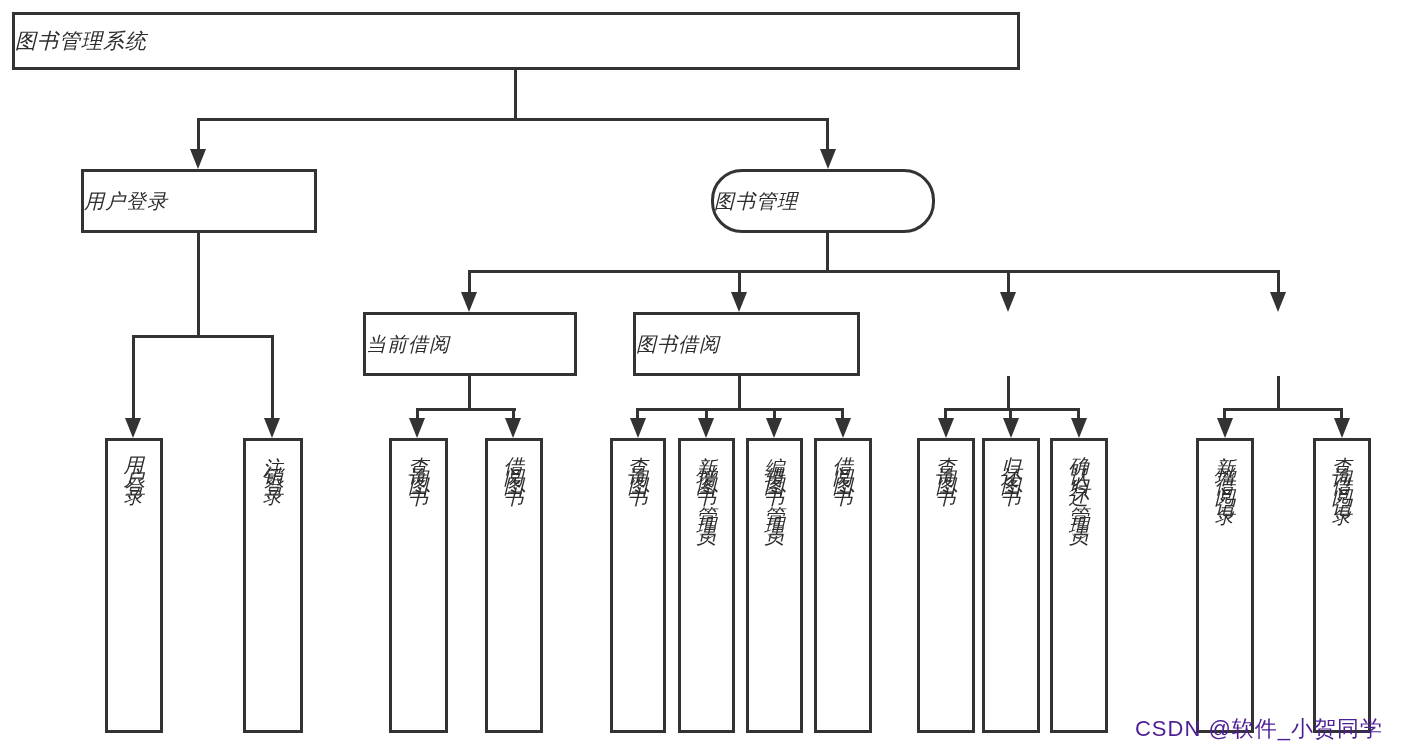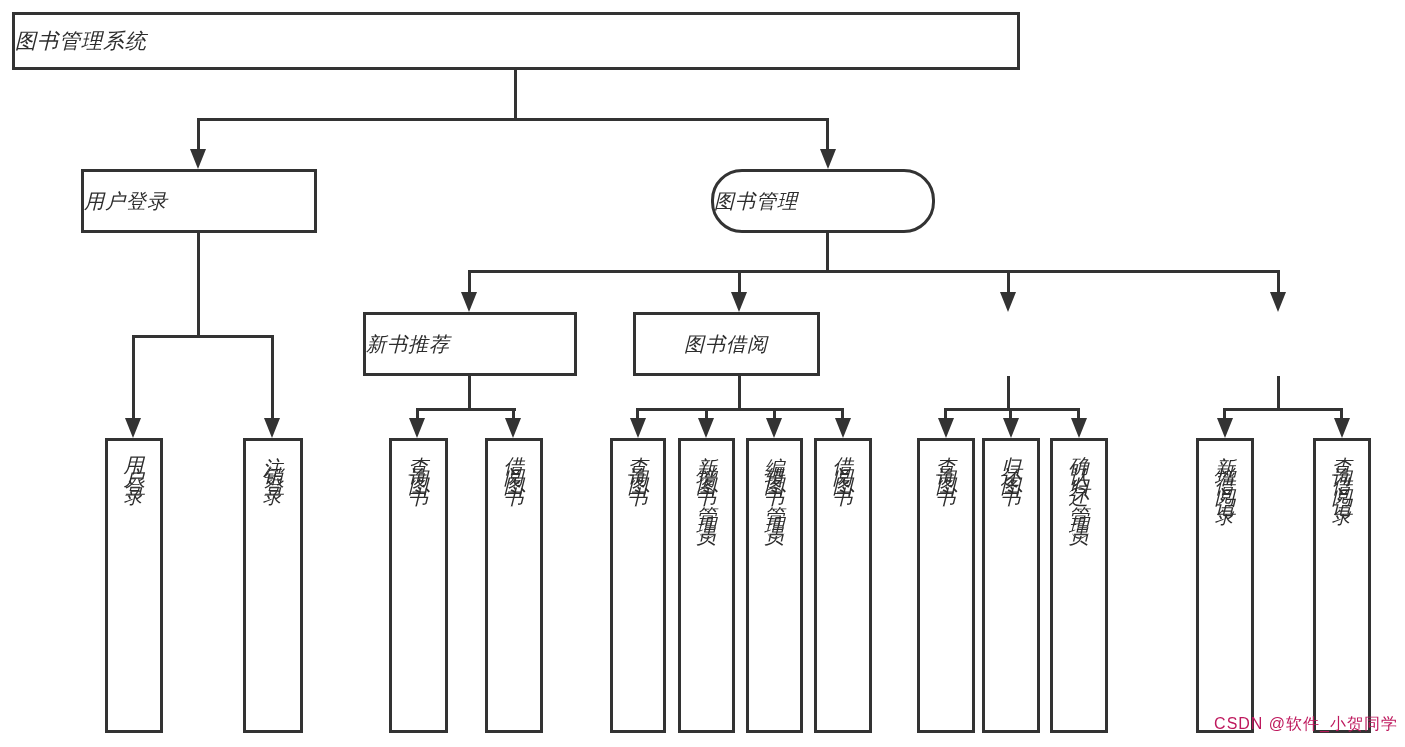--- a/index.html
+++ b/index.html
@@ -44,23 +44,23 @@
     position: absolute;
     width: 0;
     height: 0;
     border-left: 8px solid transparent;
     border-right: 8px solid transparent;
     border-top: 20px solid #333333;
   }
   .watermark {
     position: absolute;
     top: 714px;
-    right: 7px;
-    font-size: 16px;
-    color: #be185d;
+    right: 22px;
+    font-size: 22px;
+    color: #4c1d95;
     letter-spacing: 1px;
     z-index: 10;
     white-space: nowrap;
   }
 </style>
 </head>
 <body>
 
 <div class="canvas">
 
@@ -94,23 +94,23 @@
   <div class="line" style="left:468px;top:270px;width:3px;height:26px;"></div>
   <div class="arrow" style="left:461px;top:292px;"></div>
   <div class="line" style="left:738px;top:270px;width:3px;height:26px;"></div>
   <div class="arrow" style="left:731px;top:292px;"></div>
   <div class="line" style="left:1007px;top:270px;width:3px;height:26px;"></div>
   <div class="arrow" style="left:1000px;top:292px;"></div>
   <div class="line" style="left:1277px;top:270px;width:3px;height:26px;"></div>
   <div class="arrow" style="left:1270px;top:292px;"></div>
 
   <div class="box hbox" style="left:363px;top:312px;width:214px;height:64px;">
-    <span>新书推荐</span>
+    <span>当前借阅</span>
   </div>
-  <div class="box hbox" style="left:633px;top:312px;width:187px;height:64px;padding-left:48px;">
+  <div class="box hbox" style="left:633px;top:312px;width:227px;height:64px;">
     <span>图书借阅</span>
   </div>
 
   <div class="line" style="left:468px;top:376px;width:3px;height:34px;"></div>
   <div class="line" style="left:416px;top:408px;width:100px;height:3px;"></div>
   <div class="line" style="left:416px;top:408px;width:3px;height:12px;"></div>
   <div class="arrow" style="left:409px;top:418px;"></div>
   <div class="line" style="left:512px;top:408px;width:3px;height:12px;"></div>
   <div class="arrow" style="left:505px;top:418px;"></div>
 

